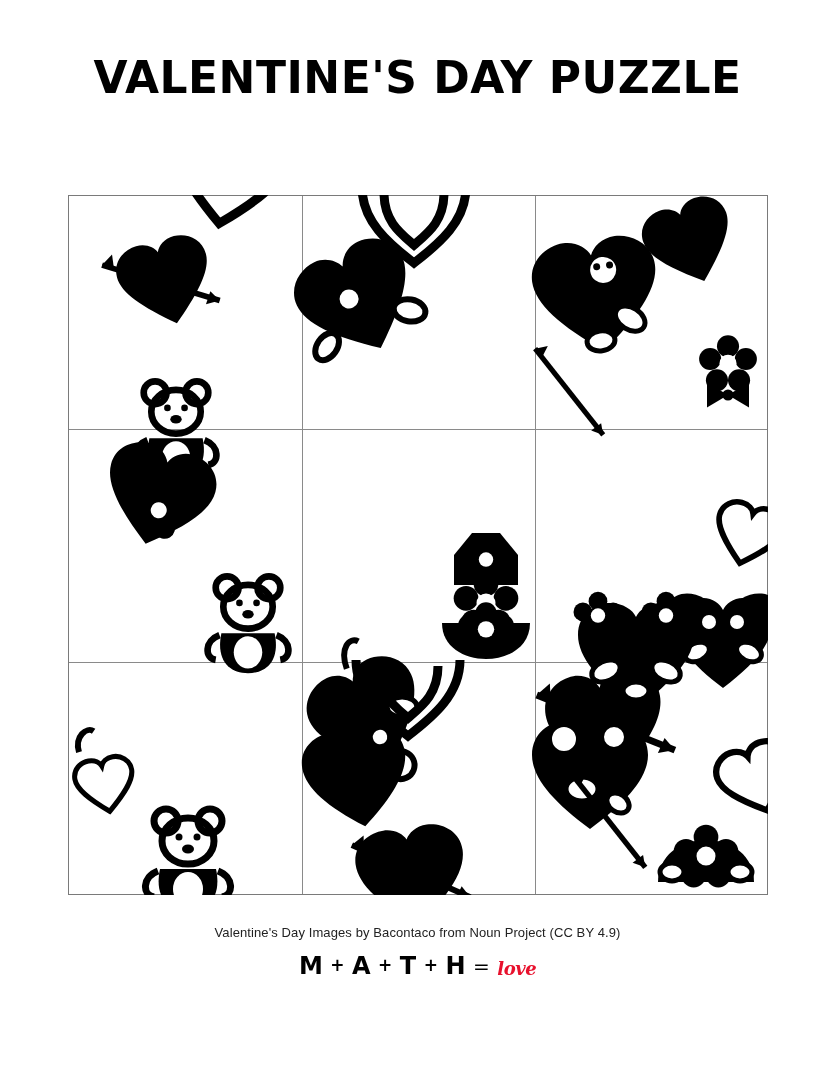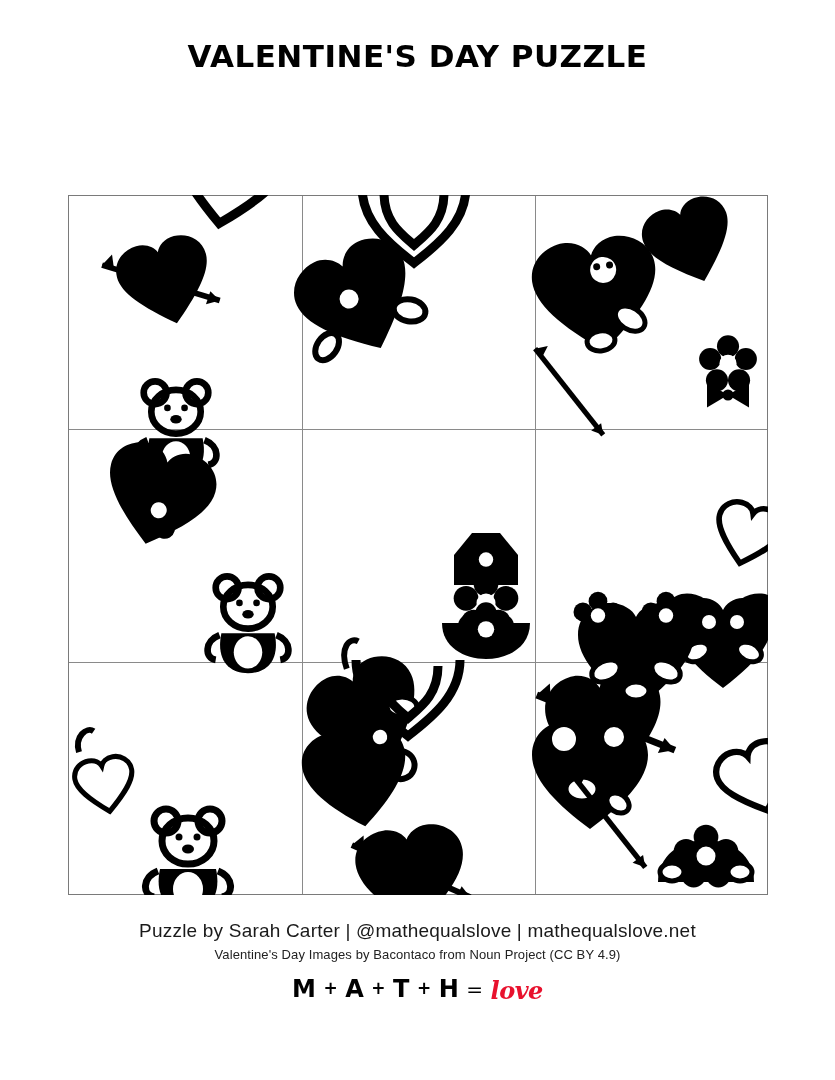--- a/index.html
+++ b/index.html
@@ -18,24 +18,24 @@
   .page {
     width: 835px;
     height: 1080px;
     position: relative;
     box-sizing: border-box;
   }
   .title {
     text-align: center;
     font-family: "DejaVu Sans", sans-serif;
     font-weight: bold;
-    font-size: 31px;
+    font-size: 44px;
     letter-spacing: 0.5px;
     margin: 0;
-    padding-top: 38px;
+    padding-top: 52px;
     color: #000;
   }
   .instructions {
     margin: 26px 48px 0 48px;
     font-family: "Liberation Sans", sans-serif;
     font-size: 18.5px;
     line-height: 1.45;
     color: #111;
     letter-spacing: 0.1px;
   }
@@ -109,21 +109,21 @@
     top: -1px;
   }
   .logo .eq {
     font-size: 20px;
     font-weight: normal;
   }
   .logo .love {
     font-family: "DejaVu Serif", serif;
     font-style: italic;
     font-weight: bold;
-    font-size: 24px;
+    font-size: 18px;
     color: #e8112d;
     letter-spacing: -0.5px;
     position: relative;
     top: 2px;
   }
 </style>
 </head>
 <body>
 
 <div class="page">
@@ -329,21 +329,20 @@
         <ellipse cx="34" cy="12" rx="12" ry="9" fill="#fff" stroke="#000" stroke-width="5"></ellipse>
       </g>
 
       <g transform="translate(690,590) rotate(-20)">
         <use href="#heartOutline" transform="scale(0.9)"></use>
       </g>
     </svg>
   </div>
 
   <div class="footer">
-    <div class="credit">Puzzle by Sarah Carter | @mathequalslove | mathequalslove.net</div>
     <div class="attribution">Valentine's Day Images by Bacontaco from Noun Project (CC BY 4.9)</div>
     <div class="logo">
       <span>M</span>
       <span class="plus">+</span>
       <span>A</span>
       <span class="plus">+</span>
       <span>T</span>
       <span class="plus">+</span>
       <span>H</span>
       <span class="eq">=</span>

